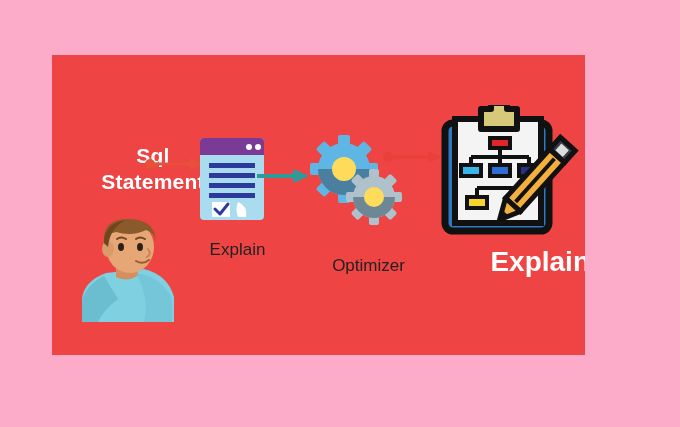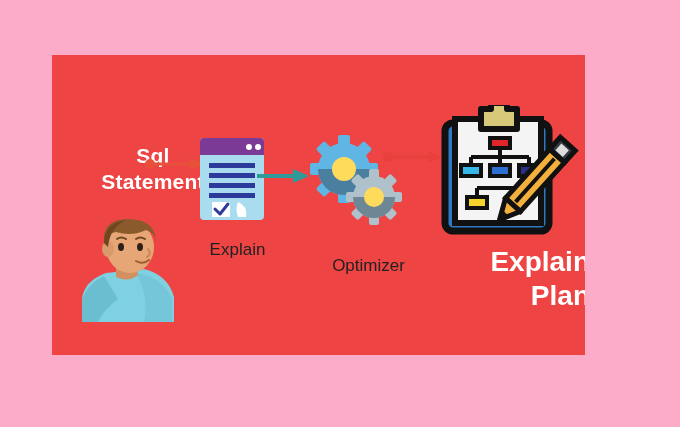--- a/index.html
+++ b/index.html
@@ -258,17 +258,16 @@
         <rect x="86" y="24" width="20" height="16" fill="#333B45" stroke="#111111" stroke-width="5"></rect>
         <rect x="91" y="28" width="10" height="9" fill="#DDDDDD"></rect>
 
         <polygon points="86,106 106,106 96,126" fill="#F4B03C" stroke="#111111" stroke-width="5" stroke-linejoin="round"></polygon>
         <polygon points="91,117 101,117 96,126" fill="#111111"></polygon>
       </g>
     </svg>
 
     <div id="explain-label">
       <span class="l1">Explain</span>
-      <span class="l2">Plan</span>
     </div>
 
   </div>
 </div>
 
 </body></html>

